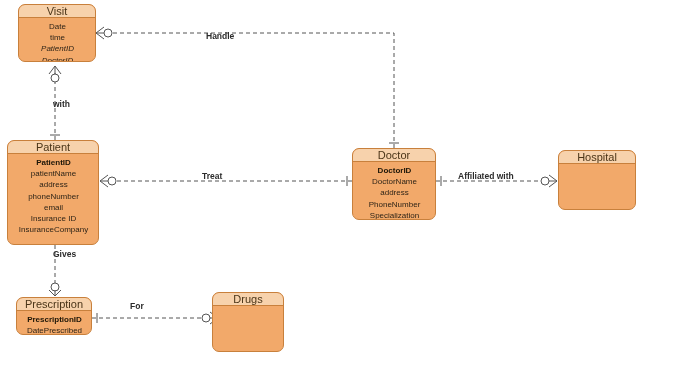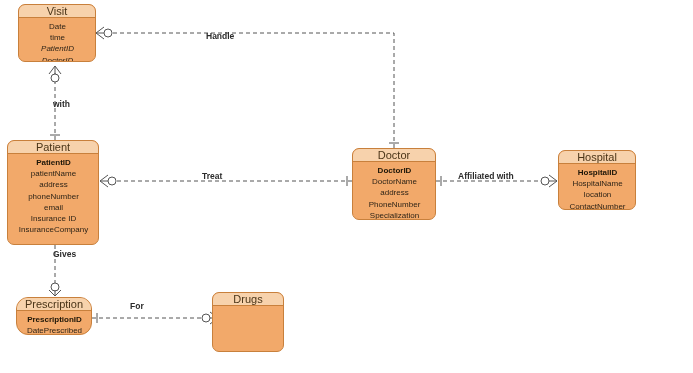--- a/index.html
+++ b/index.html
@@ -109,28 +109,22 @@
         <div class="body">
           <div class="attr pk">DoctorID</div>
           <div class="attr">DoctorName</div>
           <div class="attr">address</div>
           <div class="attr">PhoneNumber</div>
           <div class="attr">Specialization</div>
         </div>
       </div>
       <div class="entity" style="left: 558px; top: 150px; width: 78px; height: 60px;">
         <div class="hdr">Hospital</div>
-        <div class="body">
-          <div class="attr pk">HospitalID</div>
-          <div class="attr">HospitalName</div>
-          <div class="attr">location</div>
-          <div class="attr">ContactNumber</div>
-        </div>
       </div>
-      <div class="entity" style="left: 16px; top: 297px; width: 76px; height: 38px; border-radius: 12px;">
+      <div class="entity" style="left: 16px; top: 297px; width: 76px; height: 38px;">
         <div class="hdr">Prescription</div>
         <div class="body">
           <div class="attr pk">PrescriptionID</div>
           <div class="attr">DatePrescribed</div>
         </div>
       </div>
       <div class="entity" style="left: 212px; top: 292px; width: 72px; height: 60px;">
         <div class="hdr">Drugs</div>
       </div>
     </div>

